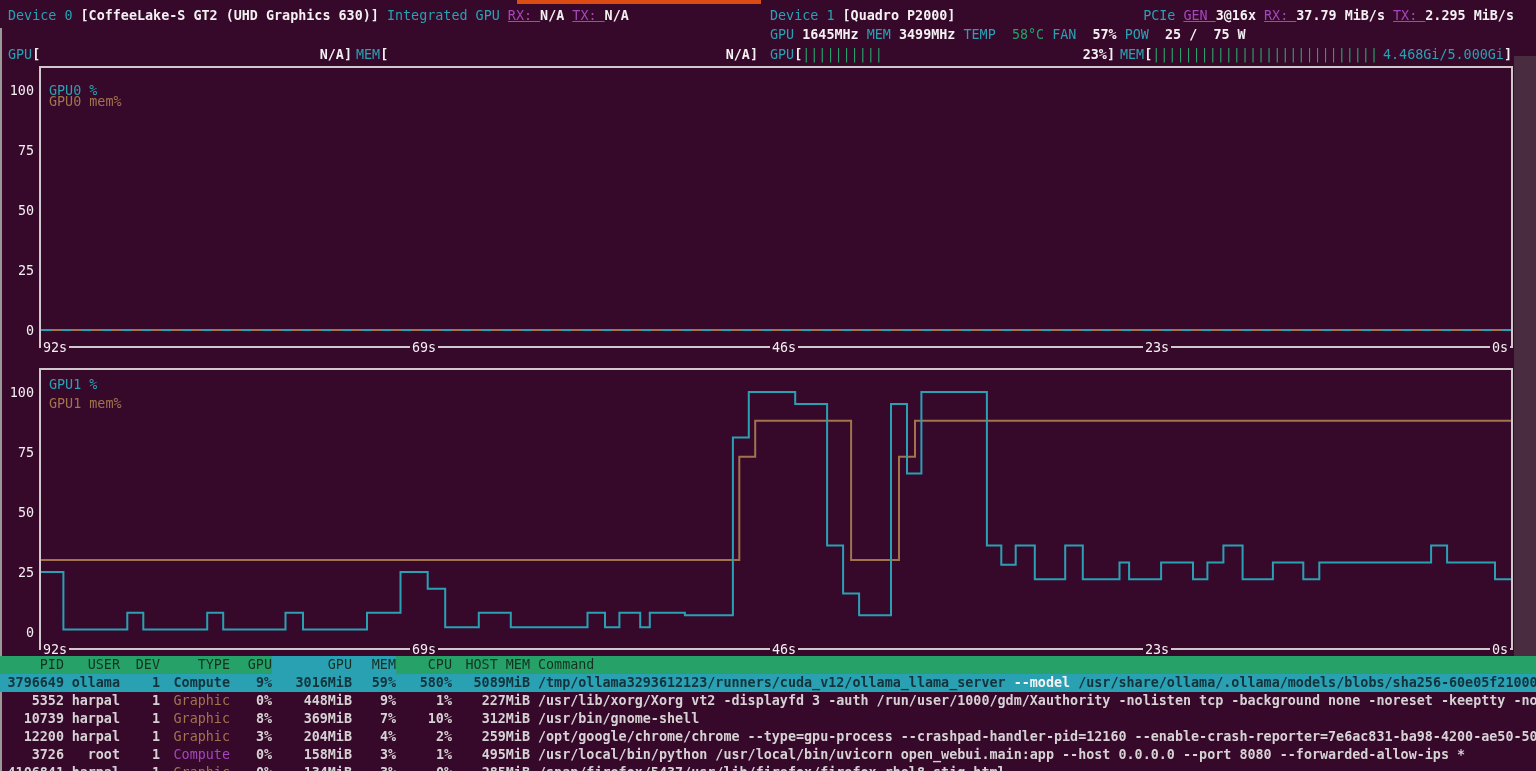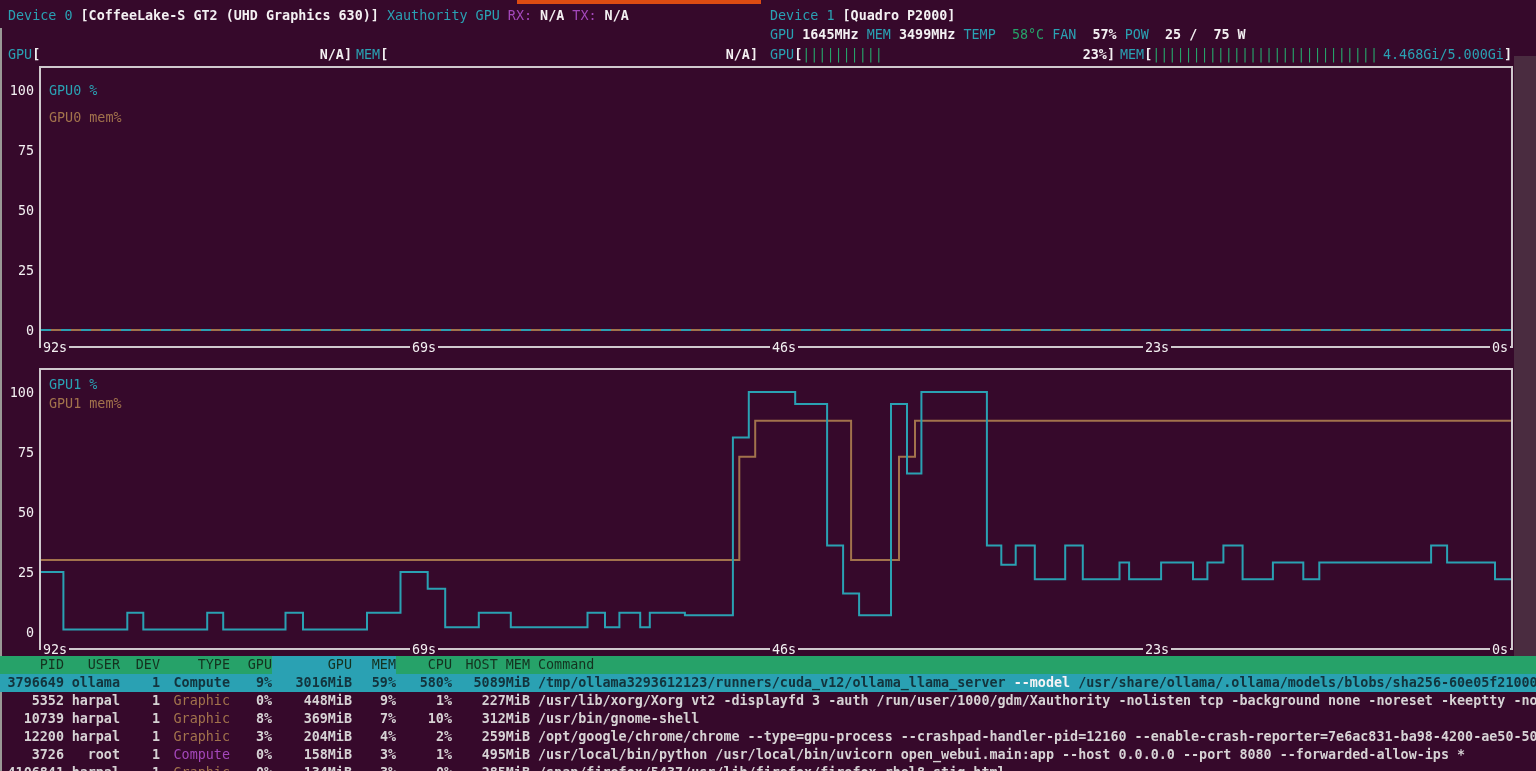--- a/index.html
+++ b/index.html
@@ -6,21 +6,21 @@
   body{
     width:1536px;height:771px;position:relative;overflow:hidden;
     background:var(--background,#36092B);
     font-family:"DejaVu Sans Mono","Liberation Mono",monospace;
     font-size:13.4px;line-height:19px;
   }
   .abs{position:absolute;}
   .hseg{position:absolute;white-space:pre;}
   .c-cyan{color:var(--cyan);}
   .c-green{color:var(--green);}
-  .c-magenta{color:var(--magenta);}
+  .c-magenta{color:var(--magenta);text-decoration:underline;}
   .c-tan{color:var(--tan);}
   .c-white{color:var(--bright);font-weight:700;text-align:center;}
   
   .bar{position:absolute;top:0;height:19px;display:flex;white-space:pre;}
   .bar .blabel{color:var(--cyan);}
   .bar .bracket{color:var(--bright);font-weight:700;}
   .bar-fill{flex:1 1 auto;display:flex;justify-content:space-between;overflow:hidden;}
   .pipes{color:var(--green);}
   .bar-val{font-weight:700;}
   .bar-val.c-cyan{font-weight:400;}
@@ -51,40 +51,41 @@
   #scroll-strip{position:absolute;left:1514px;top:56px;width:22px;height:600px;background:var(--scrollbar);}
 </style>
 </head>
 <body>
 
 <div id="accent-strip"></div>
 <div id="left-edge"></div>
 <div id="scroll-strip"></div>
 
 <div class="abs" id="header" style="left:0;top:0;width:1536px;height:66px;">
-  <div class="hseg" style="left:8px;top:6px;"><span class="c-cyan">Device 0 </span><span class="c-white">[CoffeeLake-S GT2 (UHD Graphics 630)] </span><span class="c-cyan">Xauthority GPU </span><span class="c-magenta">RX: </span><span class="c-white">N/A </span><span class="c-magenta">TX: </span><span class="c-white">N/A</span></div>
+  <div class="hseg" style="left:8px;top:6px;"><span class="c-cyan">Device 0 </span><span class="c-white">[CoffeeLake-S GT2 (UHD Graphics 630)] </span><span class="c-cyan">Integrated GPU </span><span class="c-magenta">RX: </span><span class="c-white">N/A </span><span class="c-magenta">TX: </span><span class="c-white">N/A</span></div>
   <div class="hseg" style="left:770px;top:6px;"><span class="c-cyan">Device 1 </span><span class="c-white">[Quadro P2000]</span></div>
+  <div class="hseg" style="right:22px;top:6px;"><span class="c-cyan">PCIe </span><span class="c-magenta">GEN </span><span class="c-white">3@16x </span><span class="c-magenta">RX: </span><span class="c-white">37.79 MiB/s </span><span class="c-magenta">TX: </span><span class="c-white">2.295 MiB/s</span></div>
   <div class="hseg" style="left:770px;top:25px;"><span class="c-cyan">GPU </span><span class="c-white">1645MHz </span><span class="c-cyan">MEM </span><span class="c-white">3499MHz </span><span class="c-cyan">TEMP  </span><span class="c-green">58°C </span><span class="c-cyan">FAN  </span><span class="c-white">57% </span><span class="c-cyan">POW  </span><span class="c-white">25 /  75 W</span></div>
   <div class="abs" id="hline3" style="left:0;top:45px;width:1536px;height:19px;">
       <div class="bar" style="left: 8px; width: 344px;"><span class="blabel">GPU</span><span class="bracket">[</span><span class="bar-fill"><span class="pipes"></span><span class="bar-val c-white">N/A</span></span><span class="bracket">]</span></div>
       <div class="bar" style="left: 356px; width: 402px;"><span class="blabel">MEM</span><span class="bracket">[</span><span class="bar-fill"><span class="pipes"></span><span class="bar-val c-white">N/A</span></span><span class="bracket">]</span></div>
       <div class="bar" style="left: 770px; width: 345px;"><span class="blabel">GPU</span><span class="bracket">[</span><span class="bar-fill"><span class="pipes">||||||||||</span><span class="bar-val c-white">23%</span></span><span class="bracket">]</span></div>
       <div class="bar" style="left: 1120px; width: 392px;"><span class="blabel">MEM</span><span class="bracket">[</span><span class="bar-fill"><span class="pipes">||||||||||||||||||||||||||||</span><span class="bar-val c-cyan">4.468Gi/5.000Gi</span></span><span class="bracket">]</span></div>
     </div>
 </div>
 
 <div class="graph-block" style="top:66px;">
     <span class="ylab" style="top: 16px;">100</span>
     <span class="ylab" style="top: 76px;">75</span>
     <span class="ylab" style="top: 136px;">50</span>
     <span class="ylab" style="top: 196px;">25</span>
     <span class="ylab" style="top: 256px;">0</span>
     <div class="panel">
       <span class="legend c-cyan" style="left: 8px; top: 13px;">GPU0 %</span>
-      <span class="legend c-tan" style="left: 8px; top: 40px;">GPU0 mem%</span>
+      <span class="legend c-tan" style="left: 8px; top: 24px;">GPU0 mem%</span>
       <svg width="1470" height="278" viewBox="0 0 1470 278">
         <path d="M0.0,262.0 L1470.0,262.0 L1470.0,262.0 L1470,262.0" fill="none" stroke="#A2734C" stroke-width="2"></path>
         <path d="M0.0,262.0 L1470.0,262.0 L1470.0,262.0 L1470,262.0" fill="none" stroke="#2AA1B3" stroke-width="2" stroke-dasharray="10 10"></path>
       </svg>
     </div>
     <span class="axlab" style="left: 41px;">92s</span>
     <span class="axlab" style="left: 410px;">69s</span>
     <span class="axlab" style="left: 770px;">46s</span>
     <span class="axlab" style="left: 1143px;">23s</span>
     <span class="axlab" style="right: 3px;">0s</span>

